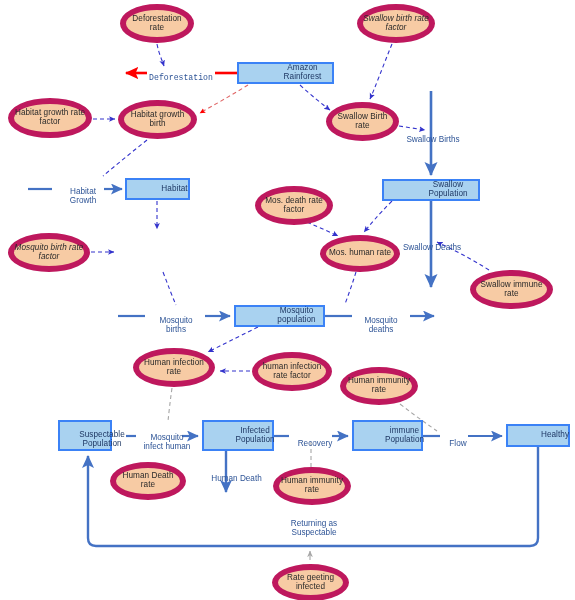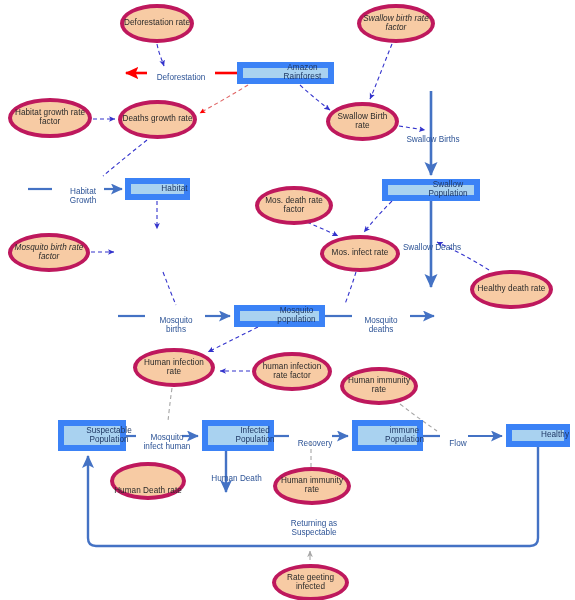--- a/index.html
+++ b/index.html
@@ -31,27 +31,27 @@
     align-items: center;
     justify-content: center;
     text-align: center;
     line-height: 1.08;
     color: #1f3864;
     font-size: 8.2px;
     letter-spacing: 0.05px;
   }
   .stock {
     background: #A9D2F0;
-    border: 6px solid #3b82f6;
+    border: 2px solid #3b82f6;
     color: #1f3864;
     padding-left: 34px;
   }
   .aux {
     background: #F7CBA4;
-    border: 4px solid #be185d;
+    border: 6px solid #be185d;
     border-radius: 50%;
     color: #2a2a2a;
   }
   .flowlabel {
     position: absolute;
     color: #2E5496;
     font-size: 8.2px;
     text-align: center;
     line-height: 1.12;
     white-space: pre-line;
@@ -167,21 +167,21 @@
   </div>
   <div class="node stock" style="left:125px;top:178px;width:65px;height:22px;">
     <span>Habitat</span>
   </div>
   <div class="node stock" style="left:234px;top:305px;width:91px;height:22px;">
     <span>Mosquito population</span>
   </div>
   <div class="node stock" style="left:382px;top:179px;width:98px;height:22px;">
     <span>Swallow Population</span>
   </div>
-  <div class="node stock" style="left:58px;top:420px;width:68px;height:31px;">
+  <div class="node stock" style="left:58px;top:420px;width:54px;height:31px;align-items:flex-end;">
     <span>Suspectable Population</span>
   </div>
   <div class="node stock" style="left:202px;top:420px;width:72px;height:31px;">
     <span>Infected Population</span>
   </div>
   <div class="node stock" style="left:352px;top:420px;width:71px;height:31px;">
     <span>immune Population</span>
   </div>
   <div class="node stock" style="left:506px;top:424px;width:64px;height:23px;align-items:center;">
     <span>Healthy</span>
@@ -190,57 +190,57 @@
   <div class="node aux" style="left:120px;top:4px;width:74px;height:39px;">
     <span>Deforestation rate</span>
   </div>
   <div class="node aux" style="left:357px;top:4px;width:78px;height:39px;font-style:italic;">
     <span>Swallow birth rate factor</span>
   </div>
   <div class="node aux" style="left:8px;top:98px;width:84px;height:40px;">
     <span>Habitat growth rate factor</span>
   </div>
   <div class="node aux" style="left:118px;top:100px;width:79px;height:39px;">
-    <span>Deaths growth rate</span>
+    <span>Habitat growth birth</span>
   </div>
   <div class="node aux" style="left:326px;top:102px;width:73px;height:39px;">
     <span>Swallow Birth rate</span>
   </div>
   <div class="node aux" style="left:255px;top:186px;width:78px;height:39px;">
     <span>Mos. death rate factor</span>
   </div>
   <div class="node aux" style="left:8px;top:233px;width:82px;height:39px;font-style:italic;">
     <span>Mosquito birth rate factor</span>
   </div>
   <div class="node aux" style="left:320px;top:235px;width:80px;height:37px;">
-    <span>Mos. infect rate</span>
+    <span>Mos. human rate</span>
   </div>
   <div class="node aux" style="left:470px;top:270px;width:83px;height:39px;">
-    <span>Healthy death rate</span>
+    <span>Swallow immune rate</span>
   </div>
   <div class="node aux" style="left:133px;top:348px;width:82px;height:39px;">
     <span>Human infection rate</span>
   </div>
   <div class="node aux" style="left:252px;top:352px;width:80px;height:39px;">
     <span>human infection rate factor</span>
   </div>
   <div class="node aux" style="left:340px;top:367px;width:78px;height:38px;">
     <span>Human immunity rate</span>
   </div>
-  <div class="node aux" style="left:110px;top:462px;width:76px;height:38px;align-items:flex-end;">
+  <div class="node aux" style="left:110px;top:462px;width:76px;height:38px;">
     <span>Human Death rate</span>
   </div>
   <div class="node aux" style="left:273px;top:467px;width:78px;height:38px;">
     <span>Human immunity rate</span>
   </div>
   <div class="node aux" style="left:272px;top:564px;width:77px;height:37px;">
     <span>Rate geeting infected</span>
   </div>
 
-  <div class="flowlabel" style="left:147px;top:64px;width:68px;">
+  <div class="flowlabel" style="left:147px;top:64px;width:68px;font-family:Liberation Mono, monospace;">
     <span>Deforestation</span>
   </div>
   <div class="flowlabel" style="left:398px;top:126px;width:70px;">
     <span>Swallow Births</span>
   </div>
   <div class="flowlabel" style="left:58px;top:178px;width:50px;">
     <span>Habitat
 Growth</span>
   </div>
   <div class="flowlabel" style="left:396px;top:234px;width:72px;">

